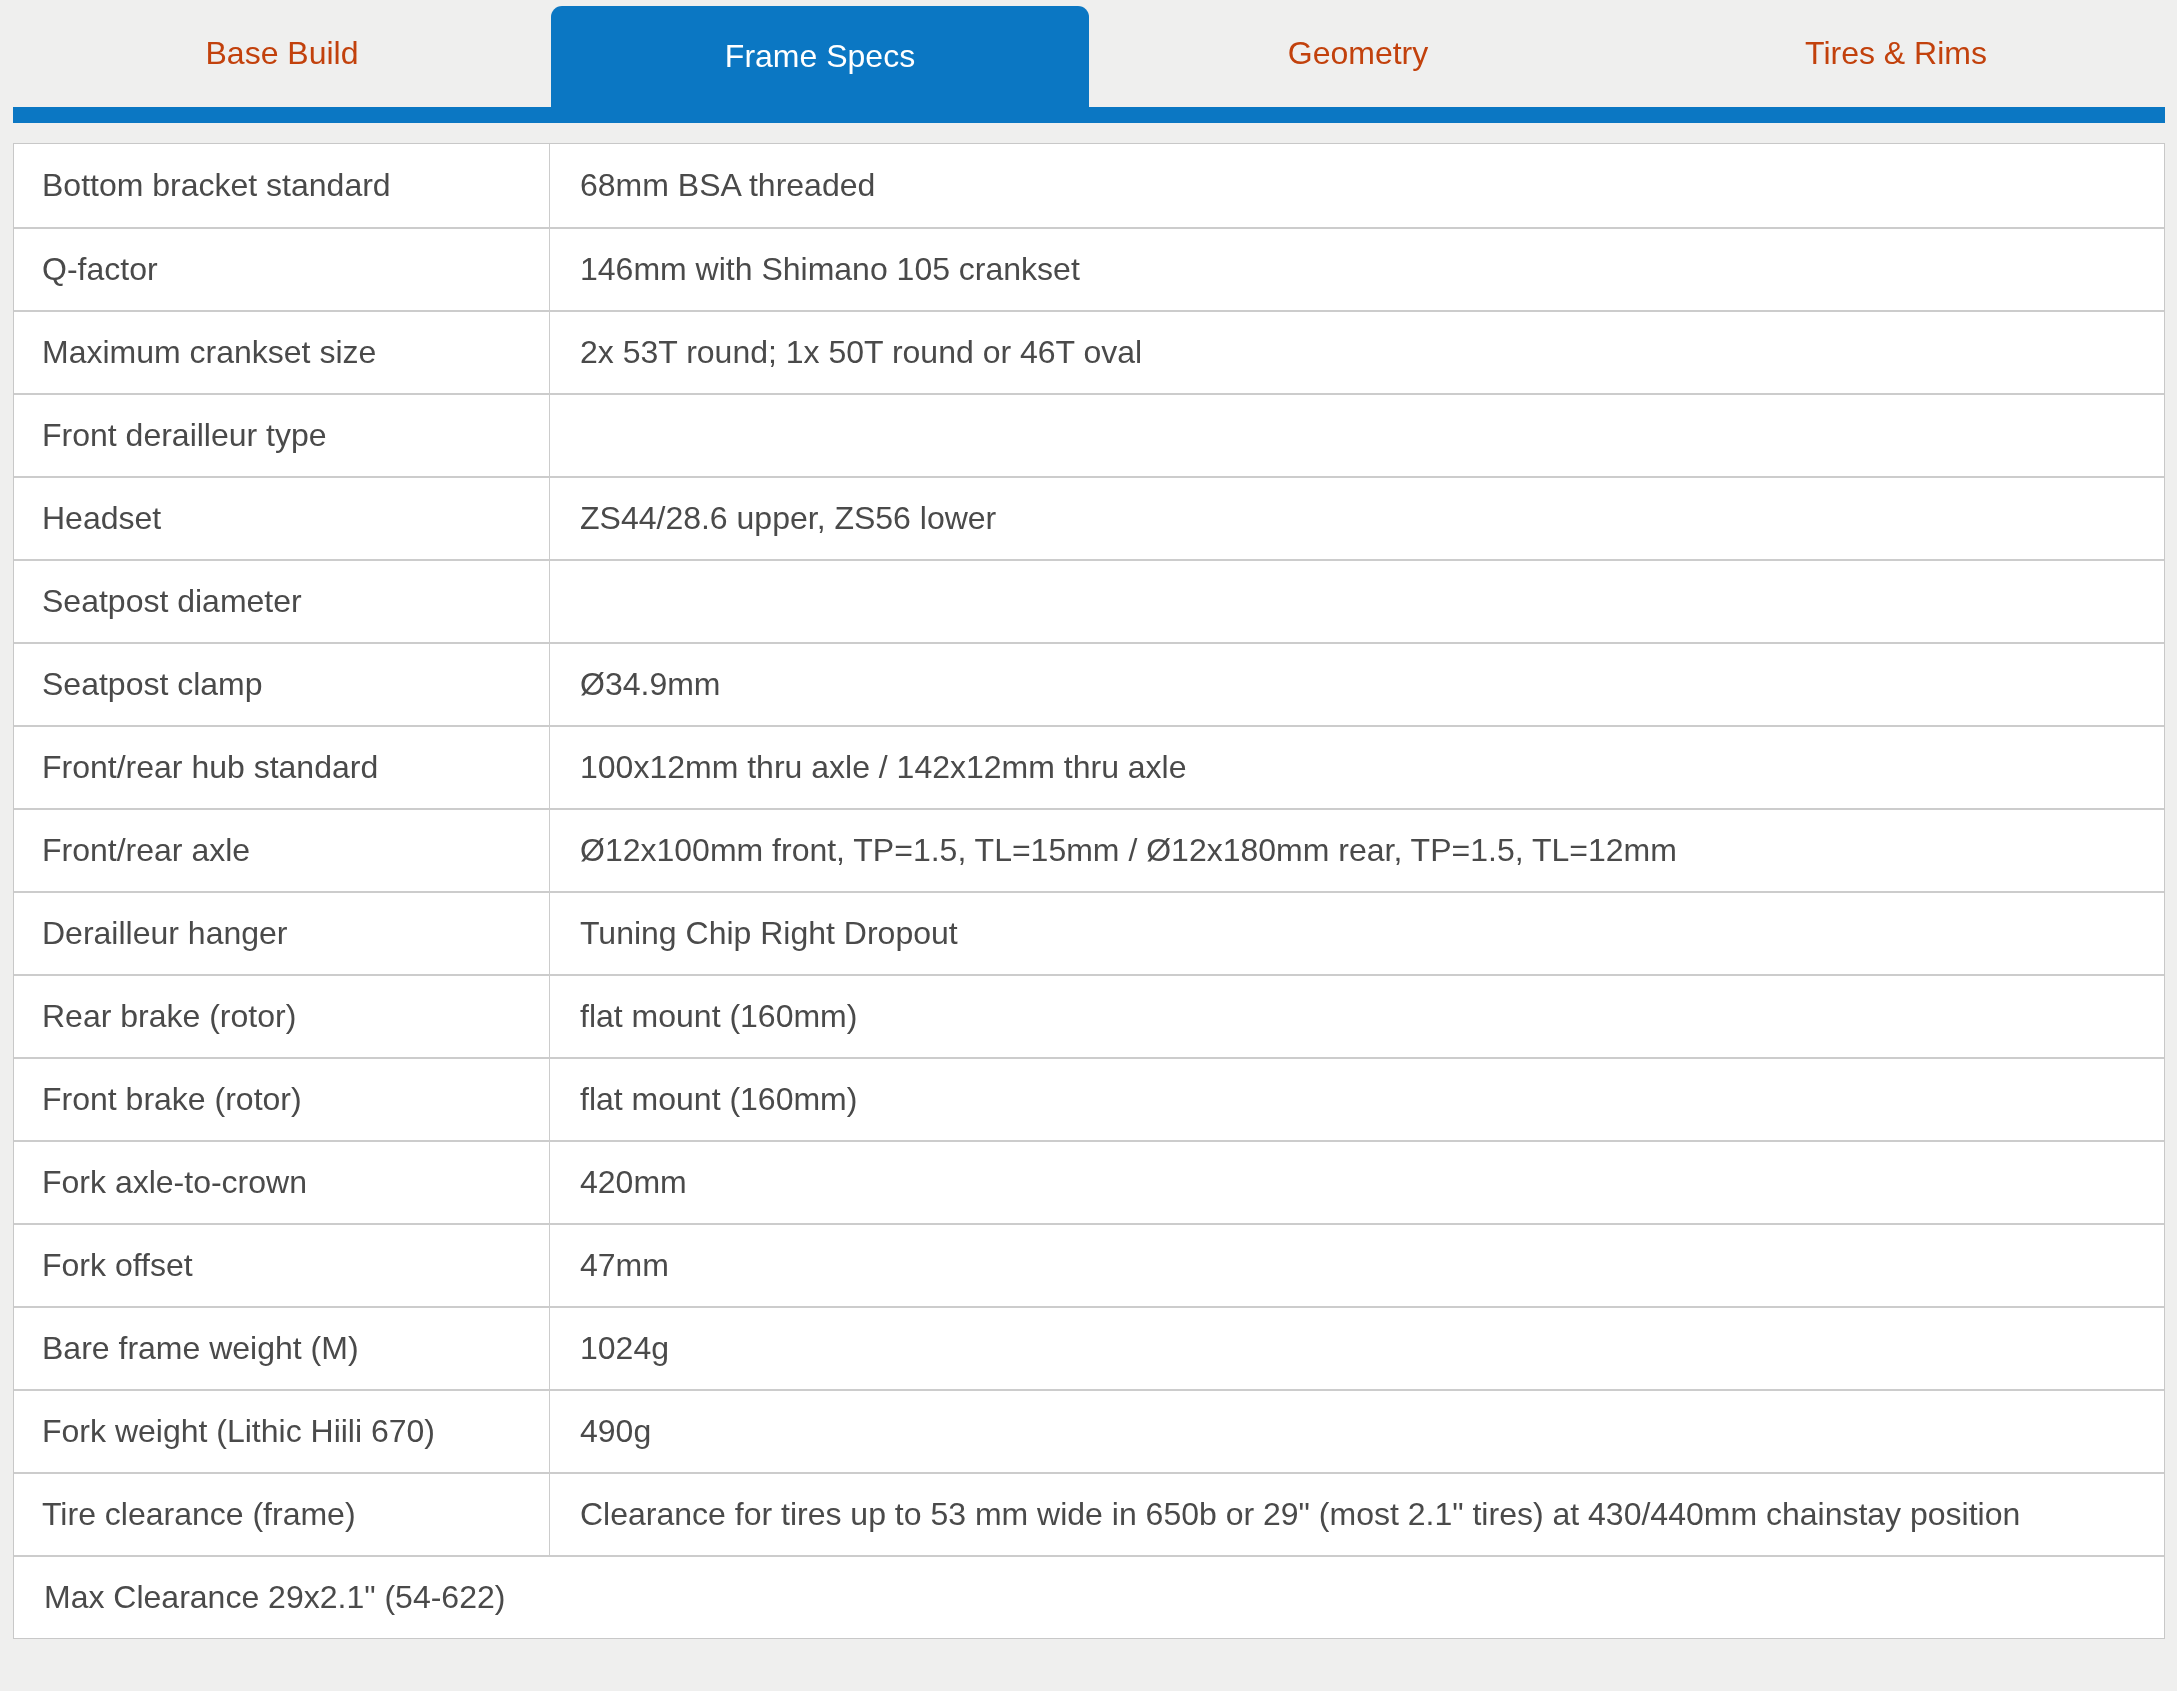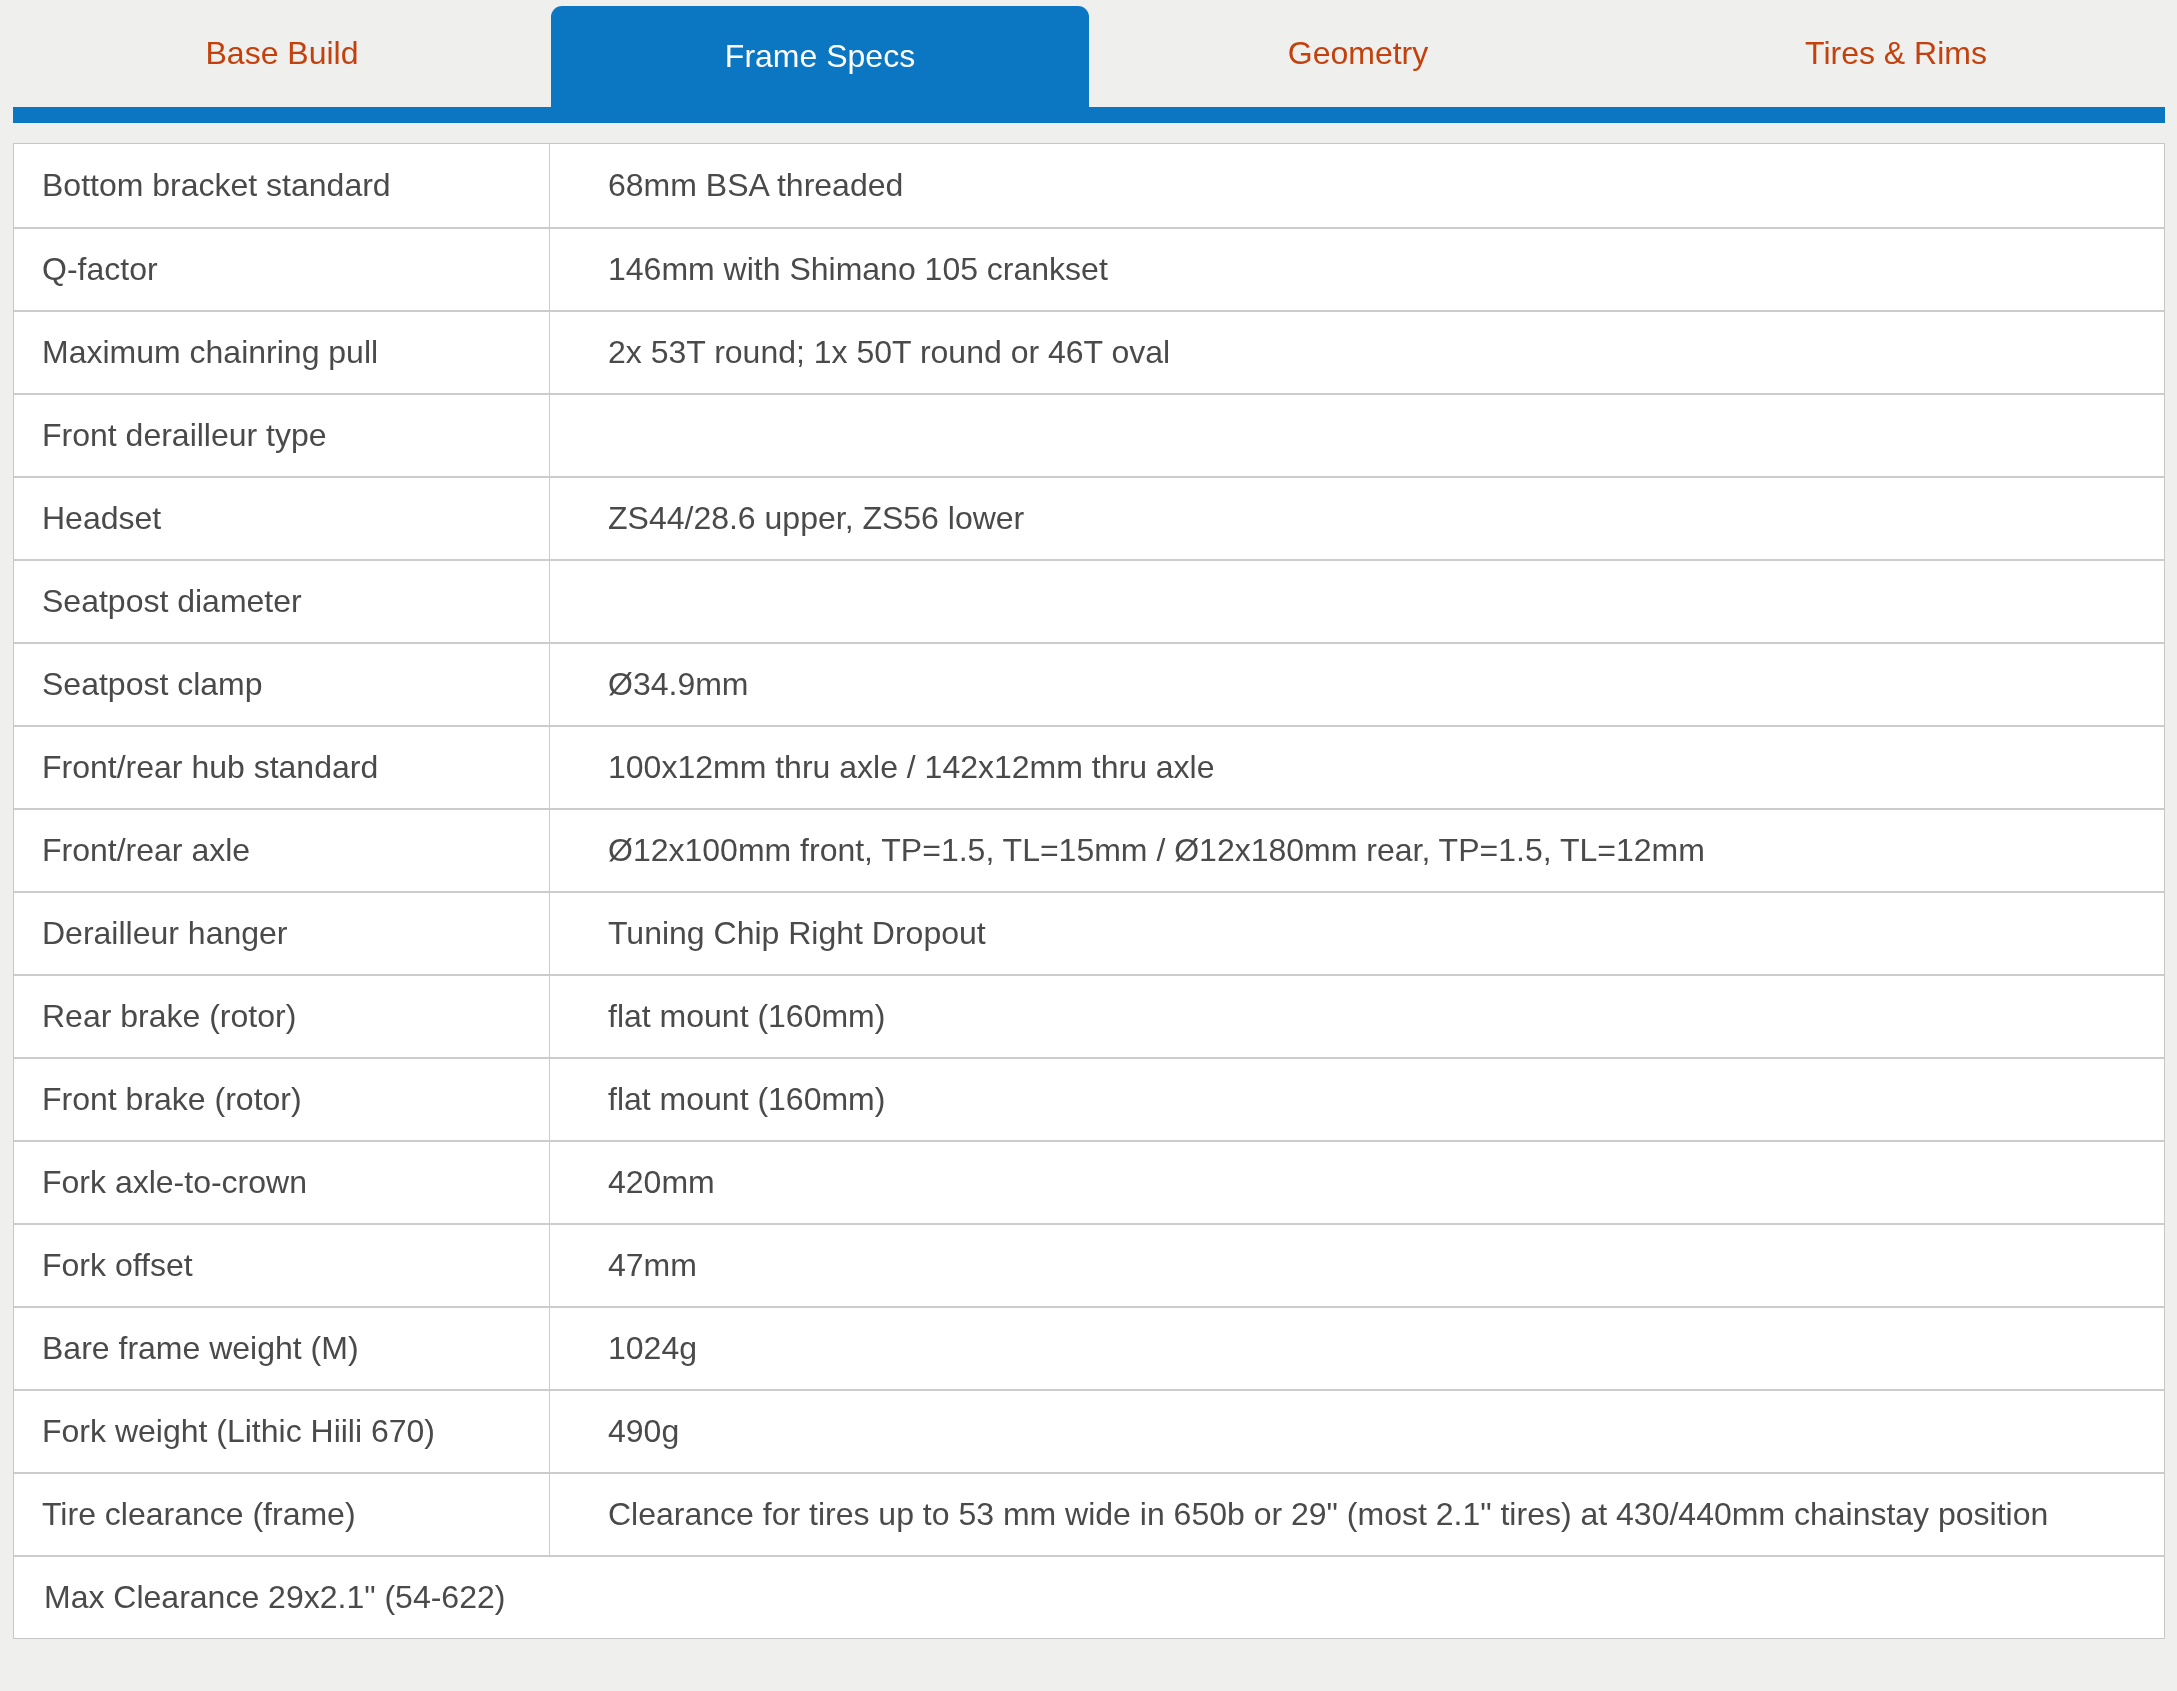--- a/index.html
+++ b/index.html
@@ -39,21 +39,20 @@
   .spec-table {
     margin: 19.5px 13px 0 13px;
     background: #ffffff;
     border: 1.9px solid #c8c8c8;
   }
   .row {
     display: flex;
     align-items: stretch;
     height: 83px;
     border-top: 2.8px solid #cccccc;
-    gap: 28px;
   }
   .row:first-child { border-top: none; }
   .cell {
     display: flex;
     align-items: center;
     font-size: 32px;
     color: #4a4a4a;
     white-space: nowrap;
     overflow: hidden;
   }
@@ -82,21 +81,21 @@
 <div class="spec-table">
   <div class="row">
     <div class="cell label">Bottom bracket standard</div>
     <div class="cell value">68mm BSA threaded</div>
   </div>
   <div class="row">
     <div class="cell label">Q-factor</div>
     <div class="cell value">146mm with Shimano 105 crankset</div>
   </div>
   <div class="row">
-    <div class="cell label">Maximum chainring pull</div>
+    <div class="cell label">Maximum crankset size</div>
     <div class="cell value">2x 53T round; 1x 50T round or 46T oval</div>
   </div>
   <div class="row">
     <div class="cell label">Front derailleur type</div>
   </div>
   <div class="row">
     <div class="cell label">Headset</div>
     <div class="cell value">ZS44/28.6 upper, ZS56 lower</div>
   </div>
   <div class="row">

